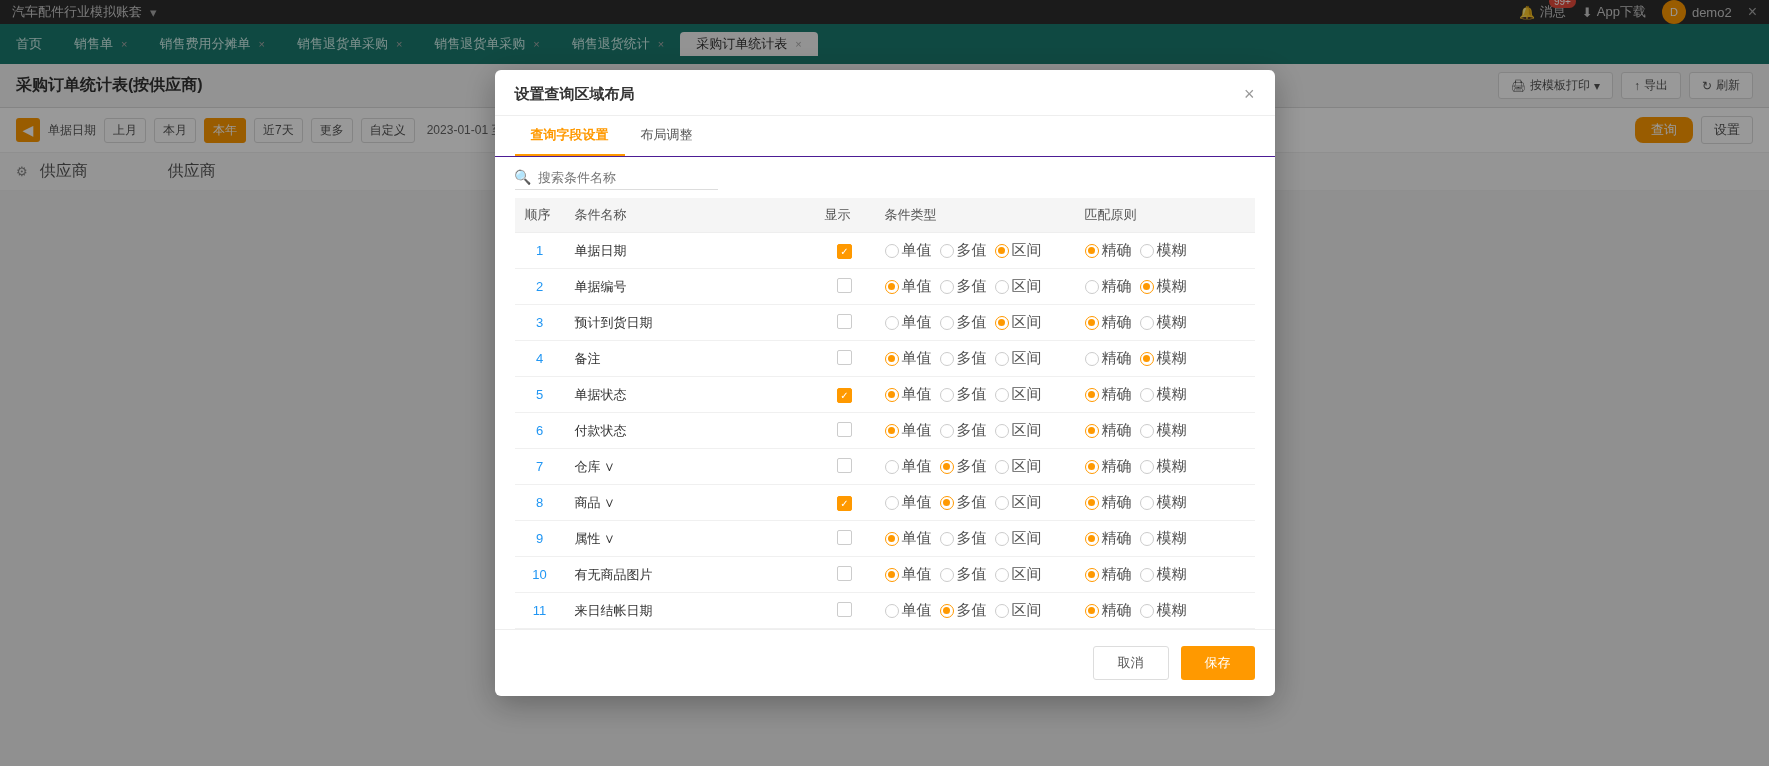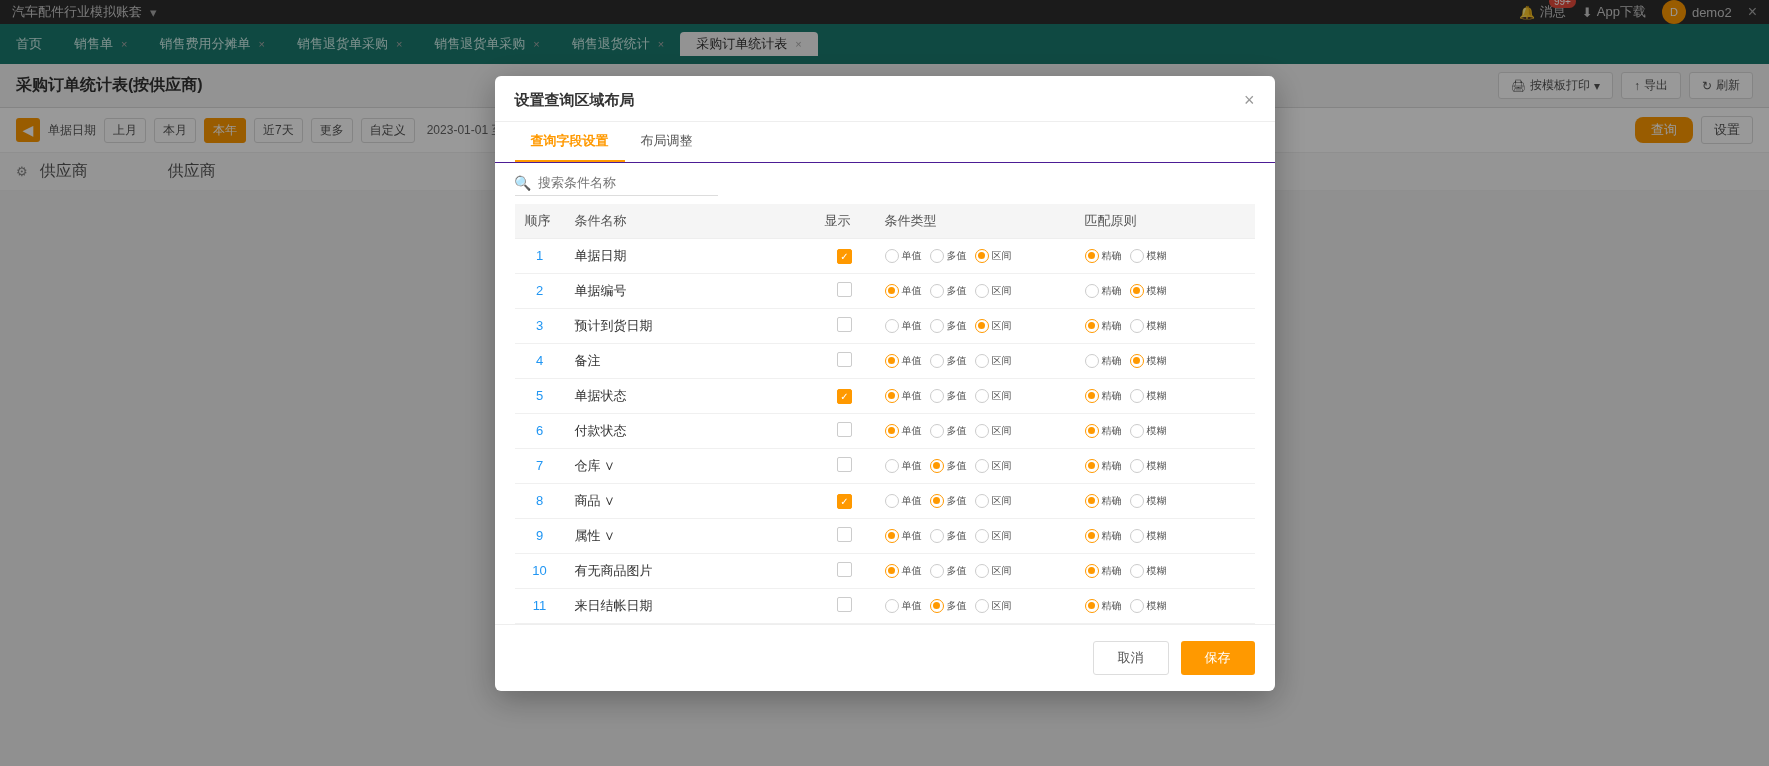--- a/index.html
+++ b/index.html
@@ -293,21 +293,21 @@
     }
     .radio-circle.selected {
       border-color: #f90;
     }
     .radio-circle.selected::after {
       content: '';
       width: 7px; height: 7px;
       background: #f90;
       border-radius: 50%;
     }
-    .radio-label { font-size: 10px; color: #555; }
+    .radio-label { font-size: 15px; color: #555; }
 
     
     .modal-footer {
       padding: 16px 20px;
       display: flex;
       justify-content: flex-end;
       gap: 12px;
       border-top: 1px solid #eee;
     }
     .btn-cancel {

